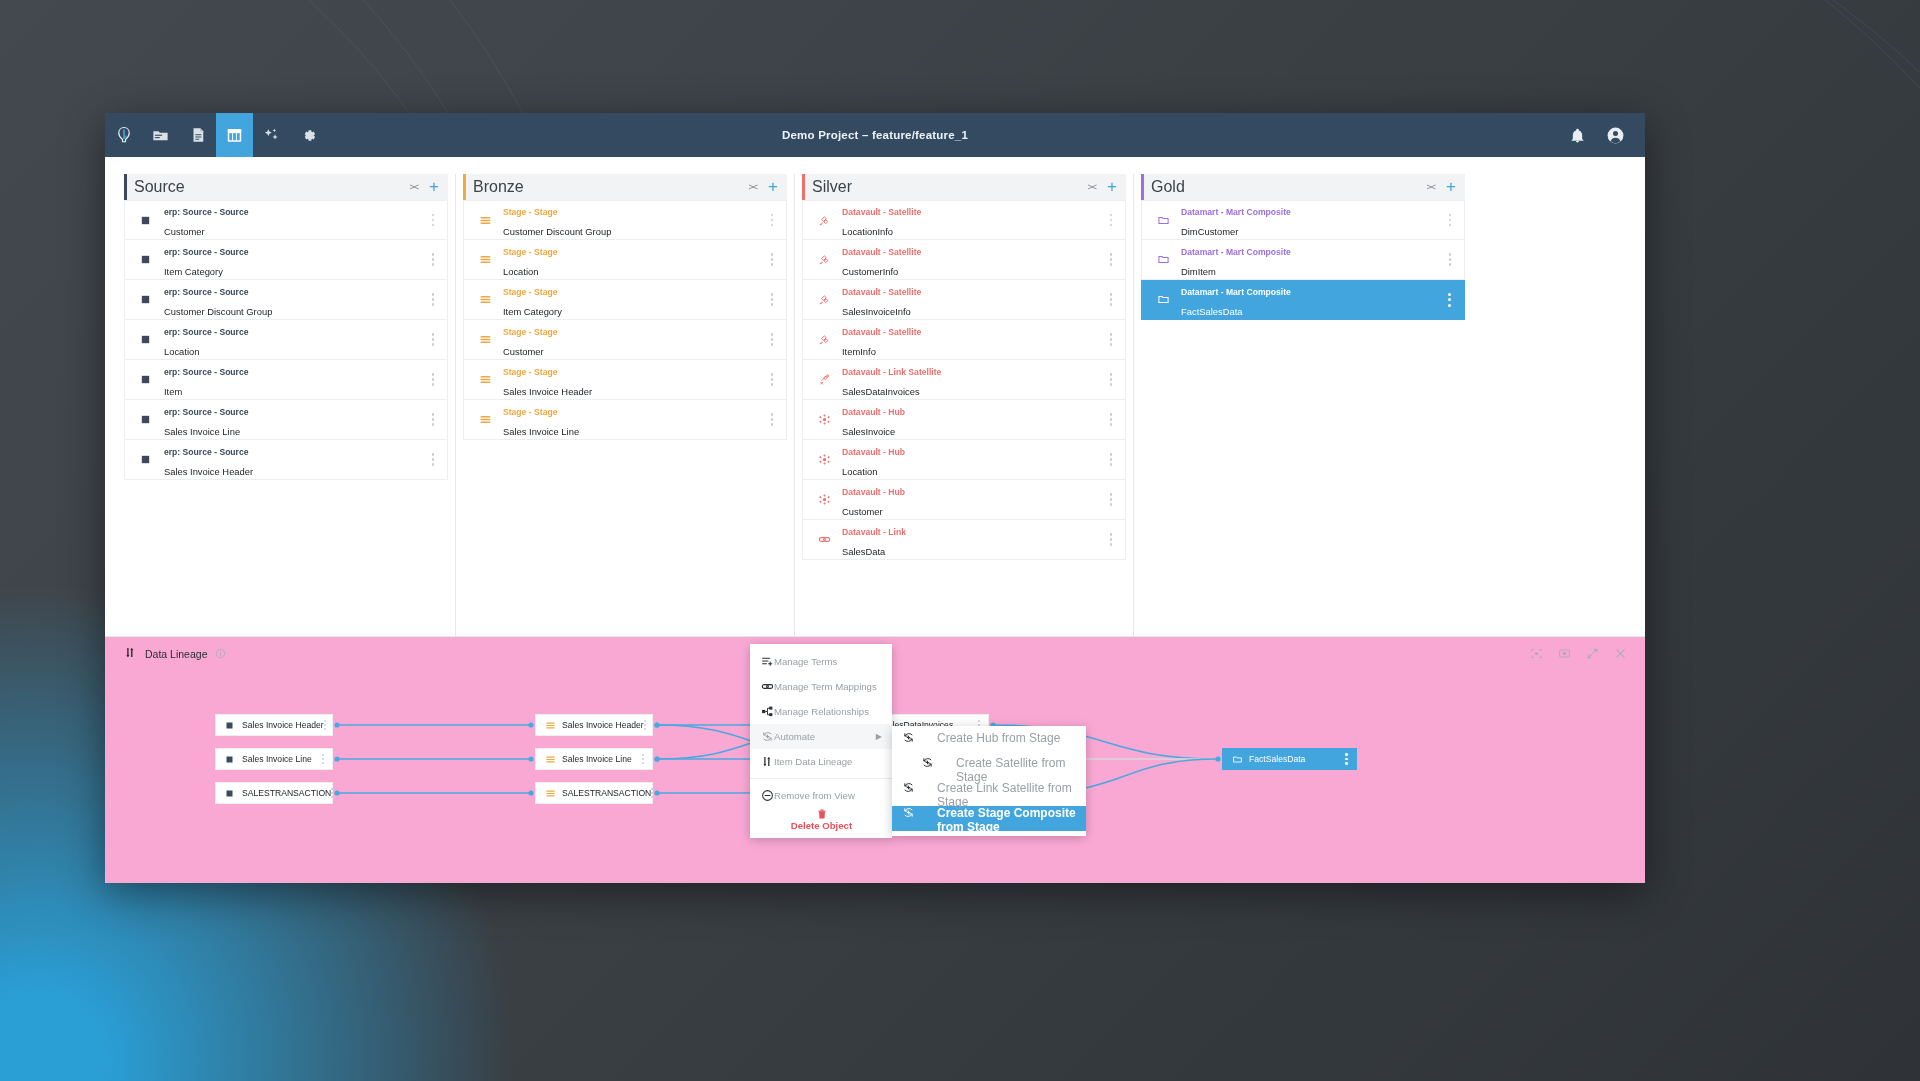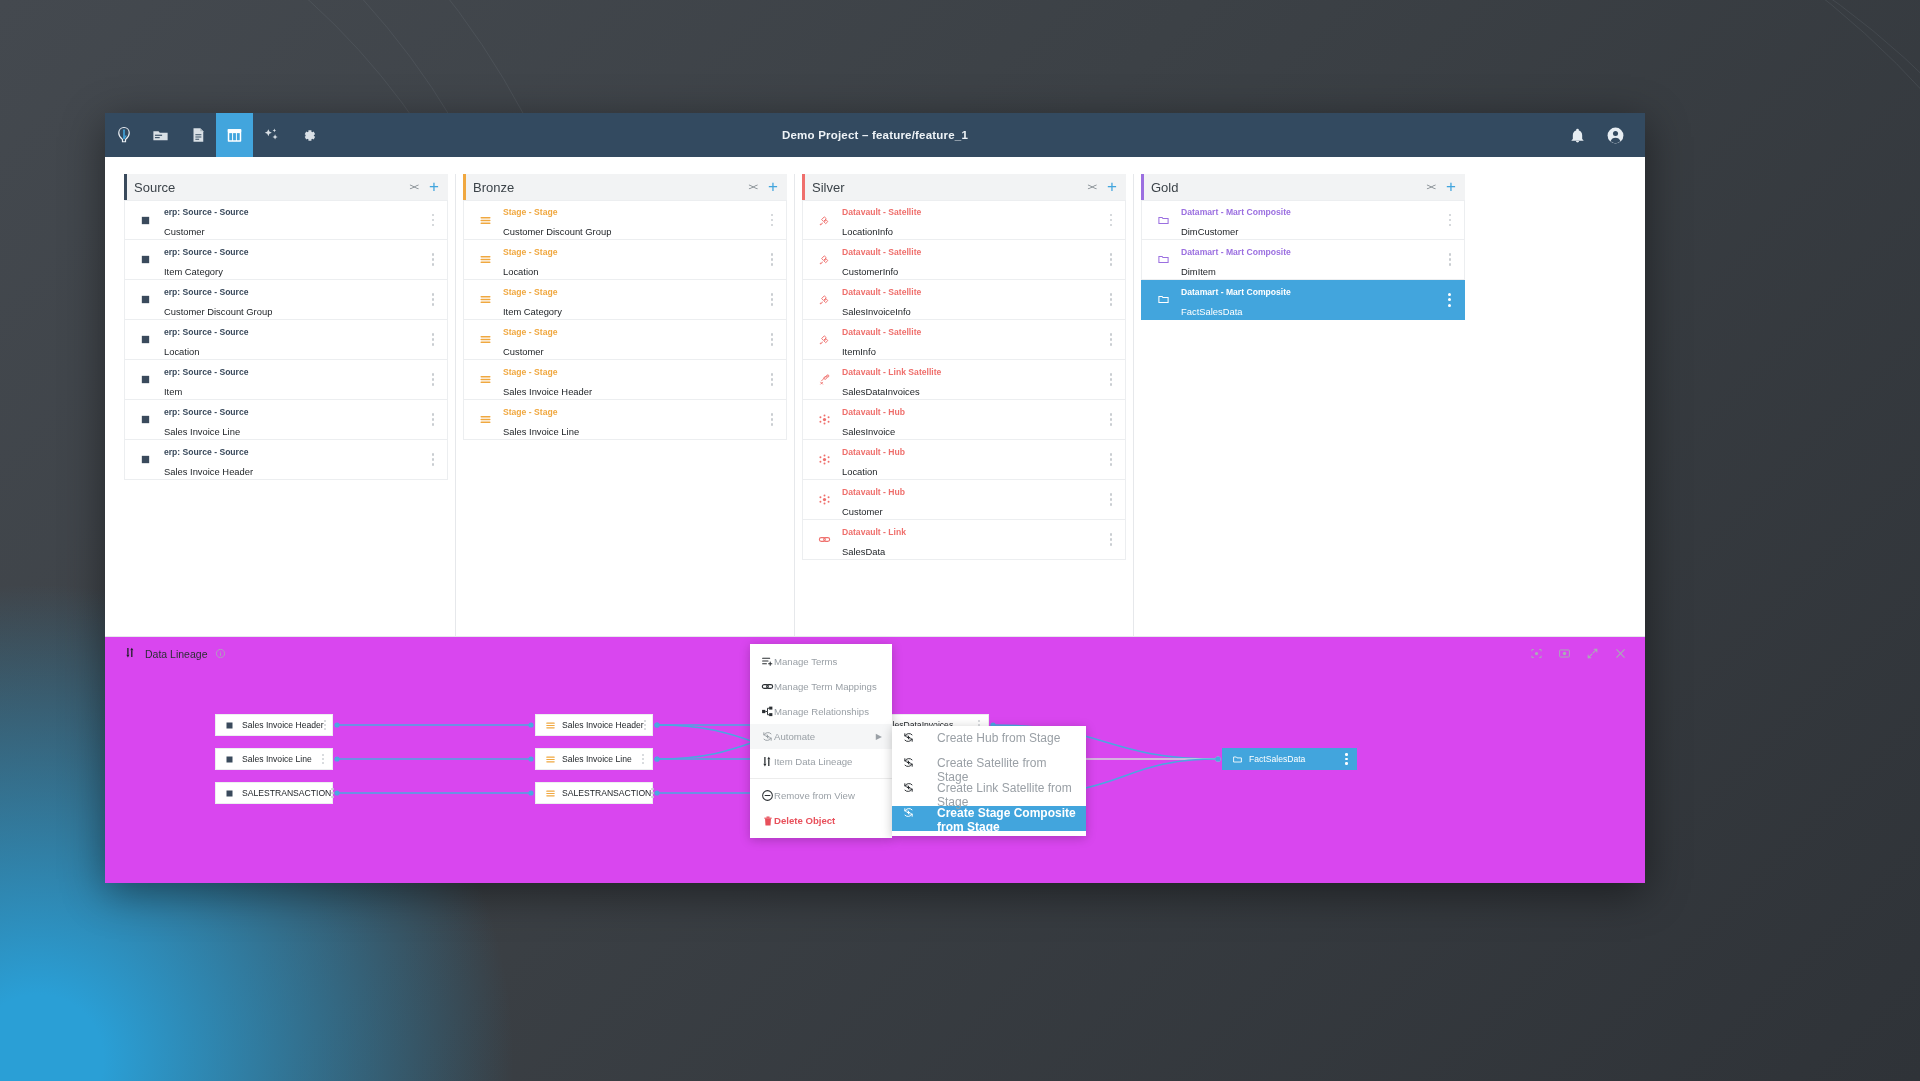--- a/index.html
+++ b/index.html
@@ -55,21 +55,21 @@
     display:flex; padding:17px 18px 0 19px; gap:5px;
     height:500px;
   }
   .lane{ width:324px; display:flex; flex-direction:column; }
   .lane-sep{width:1px;background:#e6e8eb;margin:0 2px;}
   .lane-head{
     height:26px;background:#f2f3f4;display:flex;align-items:center;
     padding-left:10px;position:relative;
   }
   .lane-head .bar{position:absolute;left:0;top:0;bottom:0;width:3px;}
-  .lane-head .name{font-size:13px;color:#3c4349;}
+  .lane-head .name{font-size:16px;color:#3c4349;}
   .lane-head .acts{margin-left:auto;display:flex;align-items:center;gap:11px;padding-right:9px;}
   .lh-collapse{font-size:9px;color:#7a8288;letter-spacing:-1px;cursor:pointer;user-select:none;}
   .lh-plus{font-size:17px;color:#42a5dd;line-height:10px;cursor:pointer;font-weight:300;}
   .lane-body{ }
   .card{
     height:40px;background:#fff;border:1px solid #eceef0;border-top:none;
     display:flex;align-items:center;padding:0 0 0 15px;position:relative;cursor:pointer;
   }
   .card:first-child{border-top:1px solid #eceef0;}
   .card .ic{width:22px;display:flex;align-items:center;justify-content:flex-start;flex:none;}
@@ -80,21 +80,21 @@
     margin-left:auto;margin-right:13px;display:flex;flex-direction:column;gap:2.5px;cursor:pointer;
   }
   .card .kebab i{width:2.4px;height:2.4px;border-radius:50%;background:#c9cdd1;display:block;}
   .card.sel{background:#42a5dd;border-color:#42a5dd;}
   .card.sel .t1{color:#fff;}
   .card.sel .t2{color:#fff;}
   .card.sel .kebab i{background:#fff;width:3px;height:3px;}
   
   .lineage{
     position:absolute;left:0;right:0;bottom:0;top:523px;
-    background:#d946ef;border-top:1px solid #e6e8eb;
+    background:#f9a8d4;border-top:1px solid #e6e8eb;
   }
   .lineage-head{height:33px;display:flex;align-items:center;padding:0 18px 0 19px;}
   .lineage-head .lbl{font-size:10.5px;color:#2b2f33;margin-left:8px;}
   .lineage-head .info{margin-left:8px;}
   .lineage-head .ctrls{margin-left:auto;display:flex;align-items:center;gap:15px;}
   .lineage-head .ctrls span{cursor:pointer;display:flex;}
   .canvas{position:absolute;inset:33px 0 0 0;overflow:hidden;}
   .node{
     position:absolute;height:22px;background:#fff;border:1px solid #eceef0;
     display:flex;align-items:center;padding-left:9px;cursor:pointer;
@@ -110,21 +110,21 @@
   .ctxmenu{
     position:absolute;left:645px;top:531px;width:142px;background:#fff;
     box-shadow:0 2px 10px rgba(0,0,0,.22);padding:5px 0;z-index:40;
   }
   .ctxmenu .mi{
     height:25px;display:flex;align-items:center;padding:0 10px 0 11px;
     font-size:9.6px;color:#9aa0a6;cursor:pointer;position:relative;
   }
   .ctxmenu .mi .mic{width:13px;display:flex;align-items:center;justify-content:center;flex:none;}
   .ctxmenu .mi.hl{background:#f5f6f7;}
-  .ctxmenu .mi.danger{color:#e8505b;font-weight:bold;}
+  .ctxmenu .mi.danger{color:#e8505b;font-weight:bold;flex-direction:column;}
   .ctxmenu .mi .arrow{margin-left:auto;font-size:8px;color:#9aa0a6;}
   .ctxmenu .sep{height:1px;background:#ececec;margin:4px 0;}
   .submenu{
     position:absolute;left:787px;top:613px;width:194px;background:#fff;
     box-shadow:0 2px 10px rgba(0,0,0,.22);padding:5px 0;z-index:41;
   }
   .submenu .mi{
     height:25px;display:flex;align-items:flex-start;padding:0 10px;
     font-size:12px;color:#9aa0a6;cursor:pointer;gap:22px;
   }
@@ -927,38 +927,38 @@
       <div class="mi" style="color: rgb(154, 160, 166);">
         <span class="mic" style="color:#2b2f33">
           <svg width="13" height="13" viewBox="0 0 24 24" fill="none" stroke="currentColor" stroke-width="1.8">
             <path d="M19 7.5A8.5 8.5 0 0 0 5.2 9.4M5 16.5A8.5 8.5 0 0 0 18.8 14.6"></path>
             <path d="M5.2 5v4.4h4.4M18.8 19v-4.4h-4.4" stroke-linecap="round"></path>
             <path d="M12 9.5v5M9.5 12h5" stroke-linecap="round"></path>
           </svg>
         </span>
         <span>Create Hub from Stage</span>
       </div>
+      <div class="mi" style="color: rgb(154, 160, 166); margin-left: 19px;">
+        <span class="mic" style="color:#2b2f33">
+          <svg width="13" height="13" viewBox="0 0 24 24" fill="none" stroke="currentColor" stroke-width="1.8">
+            <path d="M19 7.5A8.5 8.5 0 0 0 5.2 9.4M5 16.5A8.5 8.5 0 0 0 18.8 14.6"></path>
+            <path d="M5.2 5v4.4h4.4M18.8 19v-4.4h-4.4" stroke-linecap="round"></path>
+            <path d="M12 9.5v5M9.5 12h5" stroke-linecap="round"></path>
+          </svg>
+        </span>
+        <span>Create Satellite from Stage</span>
+      </div>
       <div class="mi" style="color: rgb(154, 160, 166);">
         <span class="mic" style="color:#2b2f33">
           <svg width="13" height="13" viewBox="0 0 24 24" fill="none" stroke="currentColor" stroke-width="1.8">
             <path d="M19 7.5A8.5 8.5 0 0 0 5.2 9.4M5 16.5A8.5 8.5 0 0 0 18.8 14.6"></path>
             <path d="M5.2 5v4.4h4.4M18.8 19v-4.4h-4.4" stroke-linecap="round"></path>
             <path d="M12 9.5v5M9.5 12h5" stroke-linecap="round"></path>
           </svg>
         </span>
-        <span>Create Satellite from Stage</span>
-      </div>
-      <div class="mi" style="color: rgb(154, 160, 166);">
-        <span class="mic" style="color:#2b2f33">
-          <svg width="13" height="13" viewBox="0 0 24 24" fill="none" stroke="currentColor" stroke-width="1.8">
-            <path d="M19 7.5A8.5 8.5 0 0 0 5.2 9.4M5 16.5A8.5 8.5 0 0 0 18.8 14.6"></path>
-            <path d="M5.2 5v4.4h4.4M18.8 19v-4.4h-4.4" stroke-linecap="round"></path>
-            <path d="M12 9.5v5M9.5 12h5" stroke-linecap="round"></path>
-          </svg>
-        </span>
         <span>Create Link Satellite from Stage</span>
       </div>
       <div class="mi on" style="color: rgb(255, 255, 255);">
         <span class="mic" style="color:#fff">
           <svg width="13" height="13" viewBox="0 0 24 24" fill="none" stroke="currentColor" stroke-width="1.8">
             <path d="M19 7.5A8.5 8.5 0 0 0 5.2 9.4M5 16.5A8.5 8.5 0 0 0 18.8 14.6"></path>
             <path d="M5.2 5v4.4h4.4M18.8 19v-4.4h-4.4" stroke-linecap="round"></path>
             <path d="M12 9.5v5M9.5 12h5" stroke-linecap="round"></path>
           </svg>
         </span>

